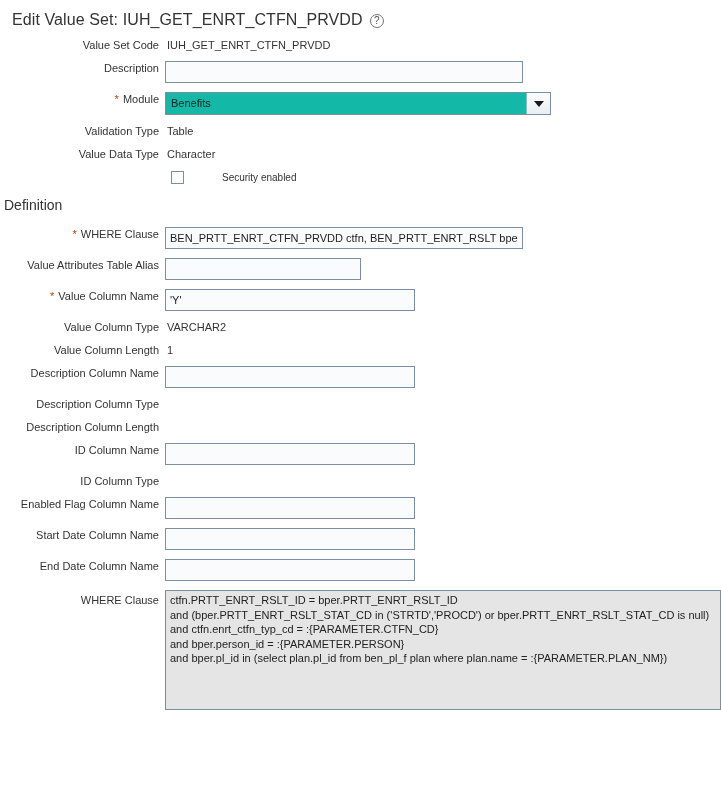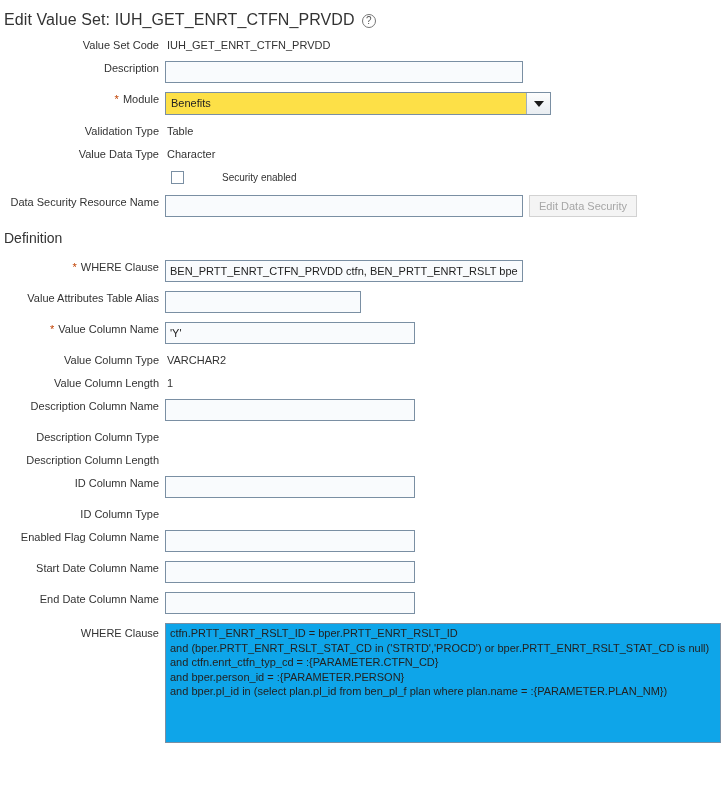--- a/index.html
+++ b/index.html
@@ -13,21 +13,21 @@
     height: 805px;
     overflow: hidden;
     font-family: "Liberation Sans", sans-serif;
     font-size: 11px;
     color: #333333;
     position: relative;
   }
 
   
   .page-header {
-    padding: 8px 0 0 4px;
+    padding: 8px 0 0 12px;
     display: flex;
     align-items: center;
     height: 32px;
   }
   .page-title {
     font-size: 16px;
     font-weight: 400;
     color: #333333;
     letter-spacing: 0.1px;
     white-space: nowrap;
@@ -102,21 +102,21 @@
   .w-alias  { width: 196px; }
   .w-col    { width: 250px; }
 
   
   .select-wrap {
     position: relative;
     display: inline-flex;
     width: 386px;
     height: 23px;
     border: 1px solid #7a8fa3;
-    background: #fde047;
+    background: #14b8a6;
   }
   .select-text {
     flex: 1;
     padding: 0 5px;
     font-size: 11px;
     line-height: 21px;
     color: #222222;
     white-space: nowrap;
     overflow: hidden;
   }
@@ -180,21 +180,21 @@
     color: #333333;
     font-weight: 400;
     margin: 13px 0 14px 4px;
   }
 
   
   .ta {
     width: 580px;
     height: 120px;
     border: 1px solid #7a8fa3;
-    background: #0ea5e9;
+    background: #e5e5e5;
     font-family: "Liberation Sans", sans-serif;
     font-size: 11px;
     line-height: 14.5px;
     color: #222222;
     padding: 2px 4px;
     resize: none;
     outline: none;
     white-space: pre;
     overflow: hidden;
   }
@@ -243,25 +243,20 @@
     <div class="label">Value Data Type</div>
     <div class="readonly-value">Character</div>
   </div>
 
   <div class="check-row" style="margin-top:10px;">
     <div class="spacer"></div>
     <div class="cb"></div>
     <div class="cb-label">Security enabled</div>
   </div>
 
-  <div class="row">
-    <div class="label">Data Security Resource Name</div>
-    <input class="tf w-dsrn" type="text" value="" style="">
-    <button class="btn-disabled" disabled="">Edit Data Security</button>
-  </div>
 
   <div class="section">Definition</div>
 
   <div class="row">
     <div class="label"><span class="req">*</span> <span>WHERE Clause</span></div>
     <input class="tf w-from" type="text" value="BEN_PRTT_ENRT_CTFN_PRVDD ctfn, BEN_PRTT_ENRT_RSLT bper" style="">
   </div>
 
   <div class="row">
     <div class="label">Value Attributes Table Alias</div>

